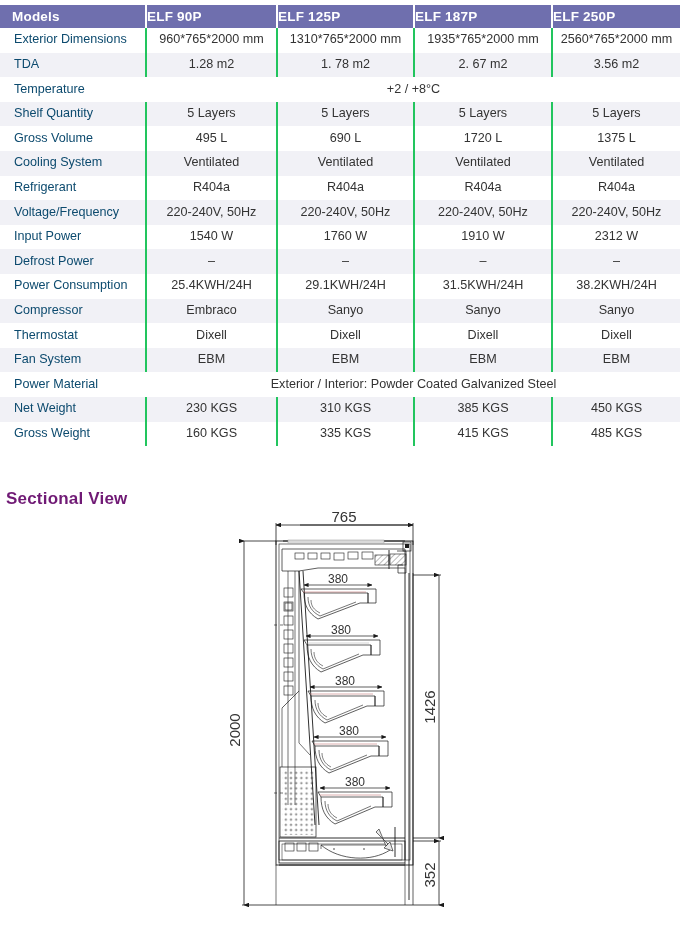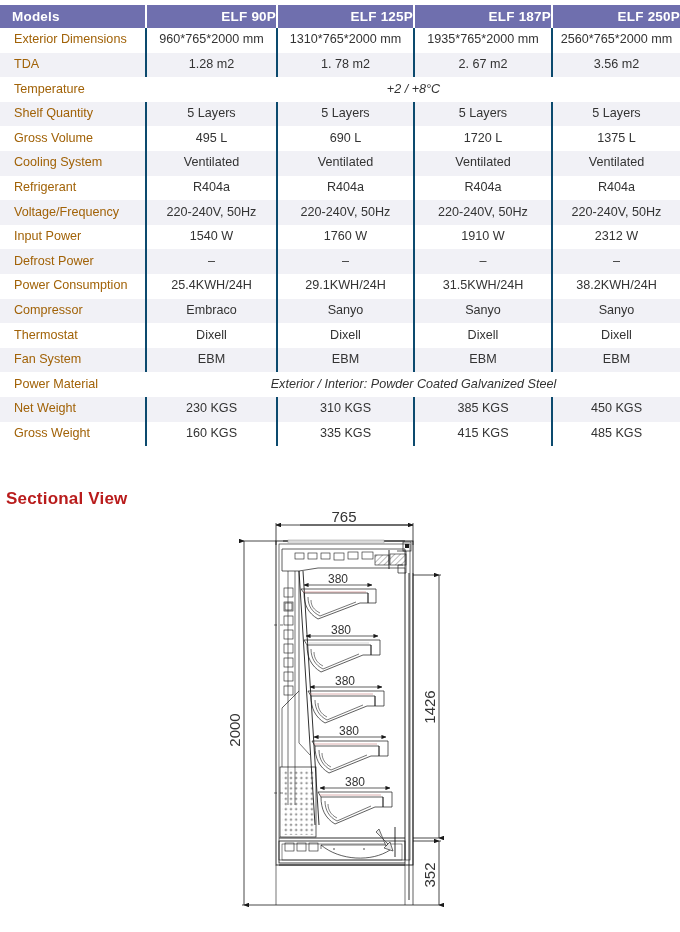--- a/index.html
+++ b/index.html
@@ -44,64 +44,63 @@
     border-left: 2px solid #ffffff;
     border-right: 2px solid #ffffff;
     letter-spacing: .2px;
   }
   table.spec thead th.hdr-models {
     text-align: left;
     padding-left: 12px;
     border-left: none;
   }
   table.spec thead th.hdr-model-col {
-    text-align: right;
+    text-align: left;
   }
   table.spec thead th.last { border-right: none; }
 
   table.spec tbody td {
     height: 24.6px;
     padding: 0;
     font-size: 12.6px;
     color: #333333;
     vertical-align: middle;
     line-height: 1.1;
   }
   table.spec tbody td.lbl {
     text-align: left;
     padding-left: 14px;
-    color: #a16207;
+    color: #0c4a6e;
   }
   table.spec tbody td.val {
     text-align: center;
   }
   table.spec tbody tr.alt td {
     background: #f1f1f6;
   }
   table.spec tbody tr.alt td.lbl {
     background: #f1f1f6;
   }
   
   table.spec tbody td.val {
-    border-left: 2px solid #0c4a6e;
+    border-left: 2px solid #22c55e;
   }
   table.spec tbody td.span4 {
     text-align: center;
     border-left: 2px solid #ffffff;
-    font-style: italic;
   }
 
   
   .section-heading {
     position: absolute;
     left: 6px;
     top: 489px;
     font-size: 17px;
     font-weight: bold;
-    color: #b91c1c;
+    color: #701a75;
     letter-spacing: .2px;
   }
 
   
   .drawing-wrap {
     position: absolute;
     left: 200px;
     top: 505px;
     width: 480px;
     height: 427px;

